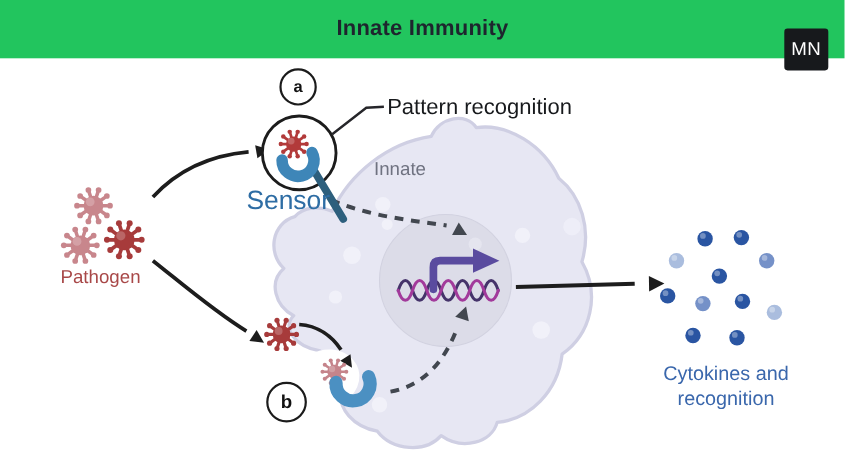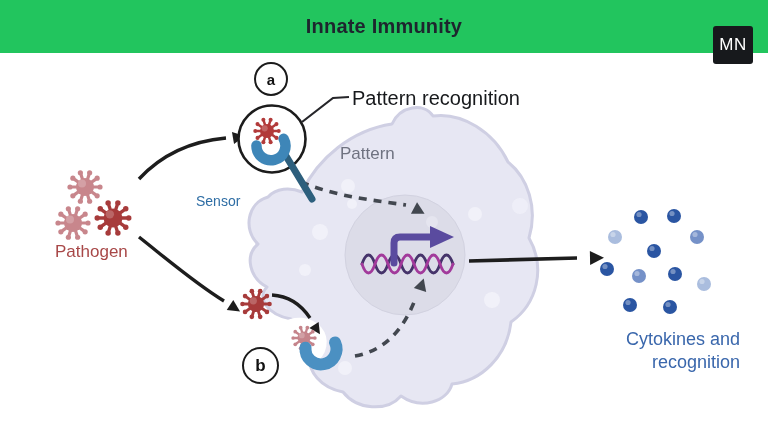--- a/index.html
+++ b/index.html
@@ -13,24 +13,24 @@
   }
   #title{font-size:20px;font-weight:700;color:#1e252e;letter-spacing:.2px;}
   #logo{
     position:absolute;right:15px;top:7px;width:40px;height:38px;background:#17191c;
     border-radius:3px;display:flex;align-items:center;justify-content:center;
     color:#ffffff;font-weight:400;font-size:17px;letter-spacing:.5px;margin-top:19px;
   }
   svg{position:absolute;left:0;top:0;}
   .lbl{position:absolute;white-space:nowrap;}
   #lbl-pattern{left:352px;top:87px;font-size:20px;color:#17191c;}
-  #lbl-sensor{left:196px;top:169px;font-size:14px;color:#2e6da4;margin-top:24px;}
+  #lbl-sensor{left:224px;top:169px;font-size:24px;color:#2e6da4;}
   #lbl-signal{left:340px;top:144px;font-size:17px;color:#6f7280;}
   #lbl-pathogen{left:55px;top:242px;font-size:17px;color:#a84848;text-align:center;}
-  #lbl-cytokines{left:580px;top:328px;width:160px;text-align:right;
+  #lbl-cytokines{left:580px;top:328px;width:160px;text-align:center;
     font-size:18px;line-height:23px;color:#3a67ac;white-space:normal;}
   .step-circle{
     position:absolute;background:#ffffff;border:2.5px solid #1b1b1b;border-radius:50%;
     display:flex;align-items:center;justify-content:center;font-weight:700;color:#111111;
   }
   #step-a{left:254px;top:62px;width:30px;height:30px;font-size:15px;}
   #step-b{left:242px;top:347px;width:33px;height:33px;font-size:17px;}
 </style>
 </head>
 <body>
@@ -176,21 +176,21 @@
         <circle cx="702" cy="281.5" r="2.6" fill="#ffffff" opacity="0.35"></circle>
         <circle cx="630" cy="305" r="7" fill="#2a55a2"></circle>
         <circle cx="628" cy="302.5" r="2.6" fill="#ffffff" opacity="0.35"></circle>
         <circle cx="670" cy="307" r="7" fill="#2a55a2"></circle>
         <circle cx="668" cy="304.5" r="2.6" fill="#ffffff" opacity="0.35"></circle>
       </g>
   </svg>
 
   <div class="lbl" id="lbl-pattern">Pattern recognition</div>
   <div class="lbl" id="lbl-sensor">Sensor</div>
-  <div class="lbl" id="lbl-signal">Pattern</div>
+  <div class="lbl" id="lbl-signal">Innate</div>
   <div class="lbl" id="lbl-pathogen">Pathogen</div>
   <div class="lbl" id="lbl-cytokines">
     <div>Cytokines and</div>
     <div>recognition</div>
   </div>
 
   <div class="step-circle" id="step-a">a</div>
   <div class="step-circle" id="step-b">b</div>
 
 </div>

